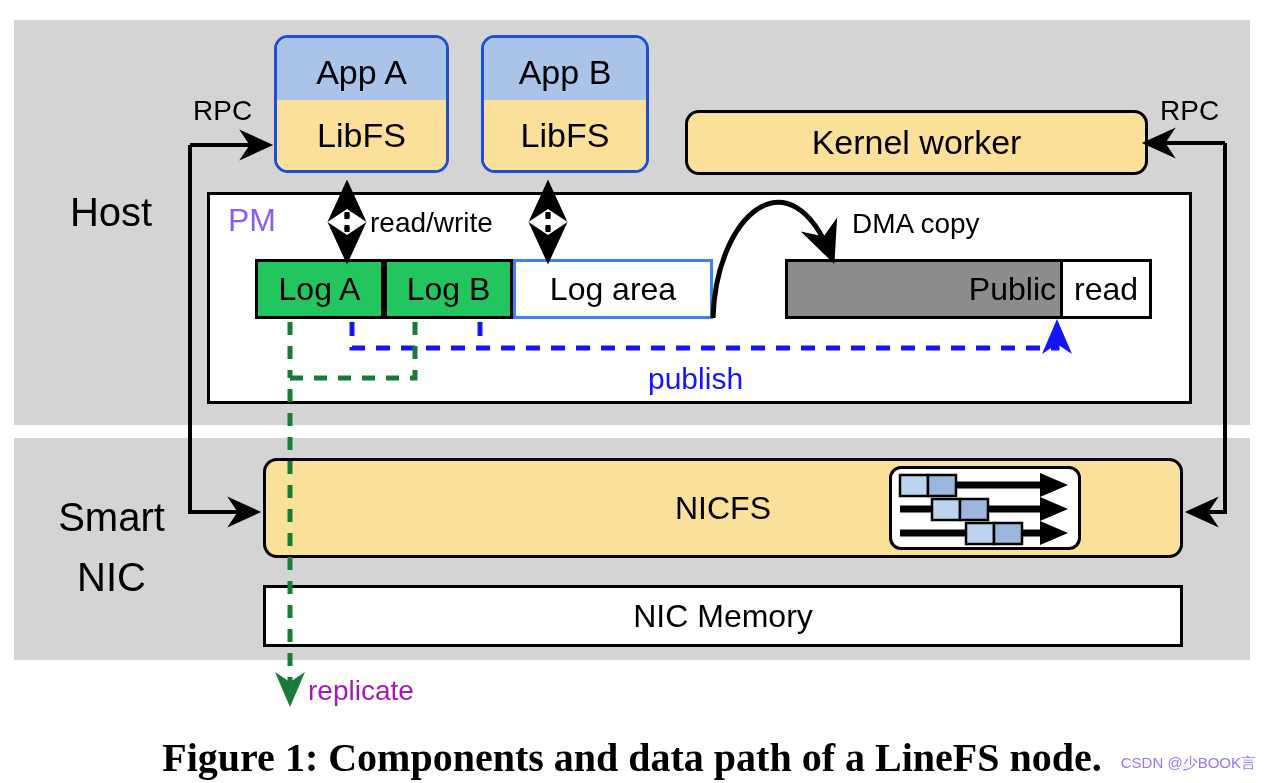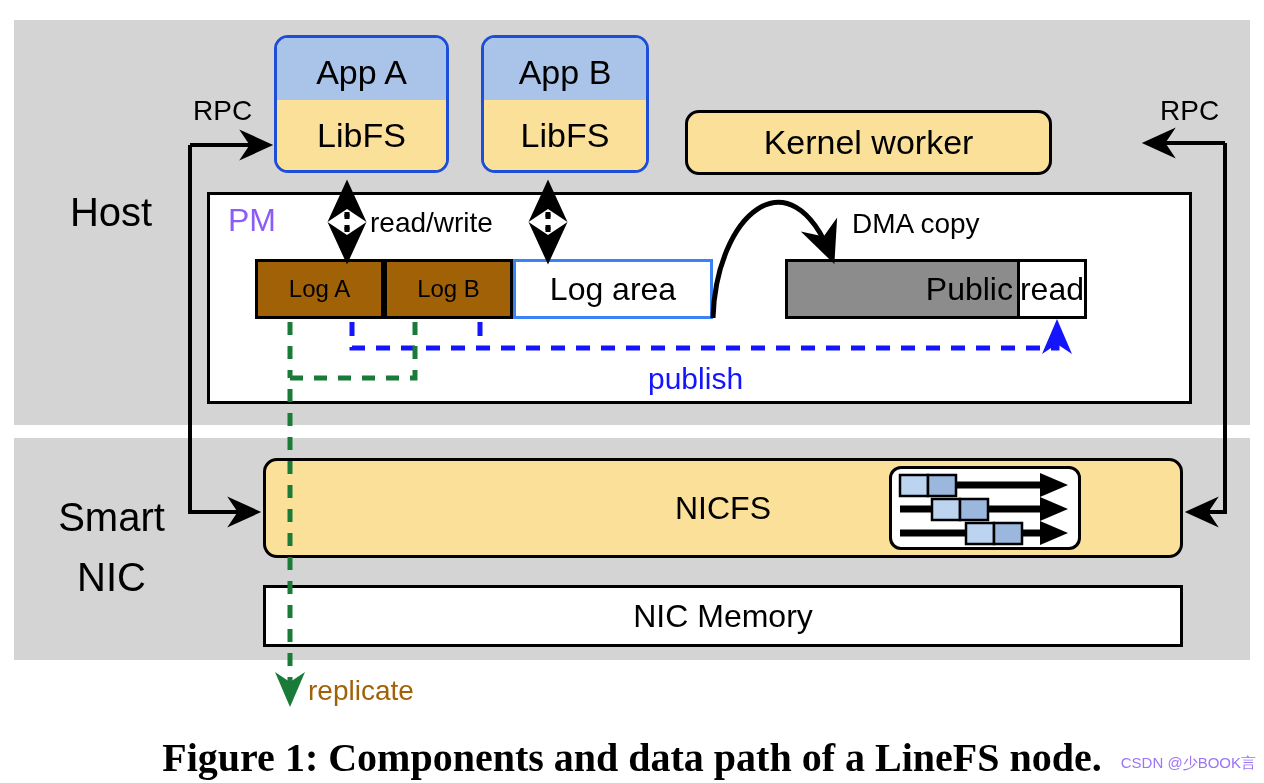--- a/index.html
+++ b/index.html
@@ -31,37 +31,37 @@
   .kernel{background:#fbe09a;font-size:34px;}
   .nicfs{background:#fbe09a;font-size:32px;}
   .nicmem{background:#fff;font-size:32px;}
 
   .pm-panel{position:absolute;box-sizing:border-box;border:3px solid #000;
             background:#fff;}
   .pm-label{position:absolute;font-size:32px;color:#8b5cf6;}
 
   .logbox{position:absolute;box-sizing:border-box;border:3px solid #000;
           display:flex;align-items:center;justify-content:center;
-          font-size:24px;color:#000;background:#a16207;}
+          font-size:32px;color:#000;background:#22c55e;}
   .logarea{position:absolute;box-sizing:border-box;border:3px solid #3b82f6;
            display:flex;align-items:center;justify-content:center;
            font-size:32px;color:#000;background:#fff;}
 
   .pubwrap{position:absolute;box-sizing:border-box;border:3px solid #000;
            background:#fff;display:flex;align-items:stretch;}
   .pub-gray{background:#8c8c8c;display:flex;align-items:center;
             justify-content:flex-end;font-size:32px;color:#000;
             padding-right:4px;box-sizing:border-box;}
   .pub-white{background:#fff;display:flex;align-items:center;
              justify-content:center;font-size:32px;color:#000;
              border-left:3px solid #000;box-sizing:border-box;}
 
   .ann{position:absolute;font-size:28px;color:#000;white-space:nowrap;}
   .ann-blue{position:absolute;font-size:30px;color:#1414ff;white-space:nowrap;}
-  .ann-green{position:absolute;font-size:28px;color:#a16207;white-space:nowrap;}
+  .ann-green{position:absolute;font-size:28px;color:#a21caf;white-space:nowrap;}
 
   svg.overlay{position:absolute;left:0;top:0;width:1264px;height:783px;
               pointer-events:none;}
 
   .caption{position:absolute;left:0;right:0;bottom:2px;text-align:center;
            font-family:"Liberation Serif",serif;font-weight:bold;
            font-size:40px;color:#000;letter-spacing:0px;}
   .watermark{position:absolute;right:8px;bottom:10px;font-size:15px;
              color:#8b5cf6;font-family:"Liberation Sans",sans-serif;
              opacity:.85;}
@@ -84,30 +84,30 @@
   <div class="app-stack" style="left:274px;top:35px;width:175px;height:138px;">
     <div class="app-top" style="height:68px;">App A</div>
     <div class="app-bot" style="height:70px;">LibFS</div>
   </div>
 
   <div class="app-stack" style="left:481px;top:35px;width:168px;height:138px;">
     <div class="app-top" style="height:68px;">App B</div>
     <div class="app-bot" style="height:70px;">LibFS</div>
   </div>
 
-  <div class="box rounded kernel" style="left:685px;top:110px;width:367px;height:65px;">Kernel worker</div>
+  <div class="box rounded kernel" style="left:685px;top:110px;width:463px;height:65px;">Kernel worker</div>
 
   <div class="pm-panel" style="left:207px;top:192px;width:985px;height:212px;"></div>
   <div class="pm-label" style="left:228px;top:202px;">PM</div>
 
   <div class="logbox" style="left:255px;top:259px;width:129px;height:60px;">Log A</div>
   <div class="logbox" style="left:384px;top:259px;width:129px;height:60px;">Log B</div>
   <div class="logarea" style="left:513px;top:259px;width:200px;height:60px;">Log area</div>
 
-  <div class="pubwrap" style="left:785px;top:259px;width:302px;height:60px;">
+  <div class="pubwrap" style="left:785px;top:259px;width:367px;height:60px;">
     <div class="pub-gray" style="width:272px;">Public</div>
     <div class="pub-white" style="flex:1;">read</div>
   </div>
 
   <div class="box rounded nicfs" style="left:263px;top:458px;width:920px;height:100px;">
     <span>NICFS</span>
   </div>
 
   <div class="pipe-card" style="left:889px;top:466px;width:192px;height:84px;">
     <svg width="186" height="78" viewBox="0 0 186 78" style="display:block;">

